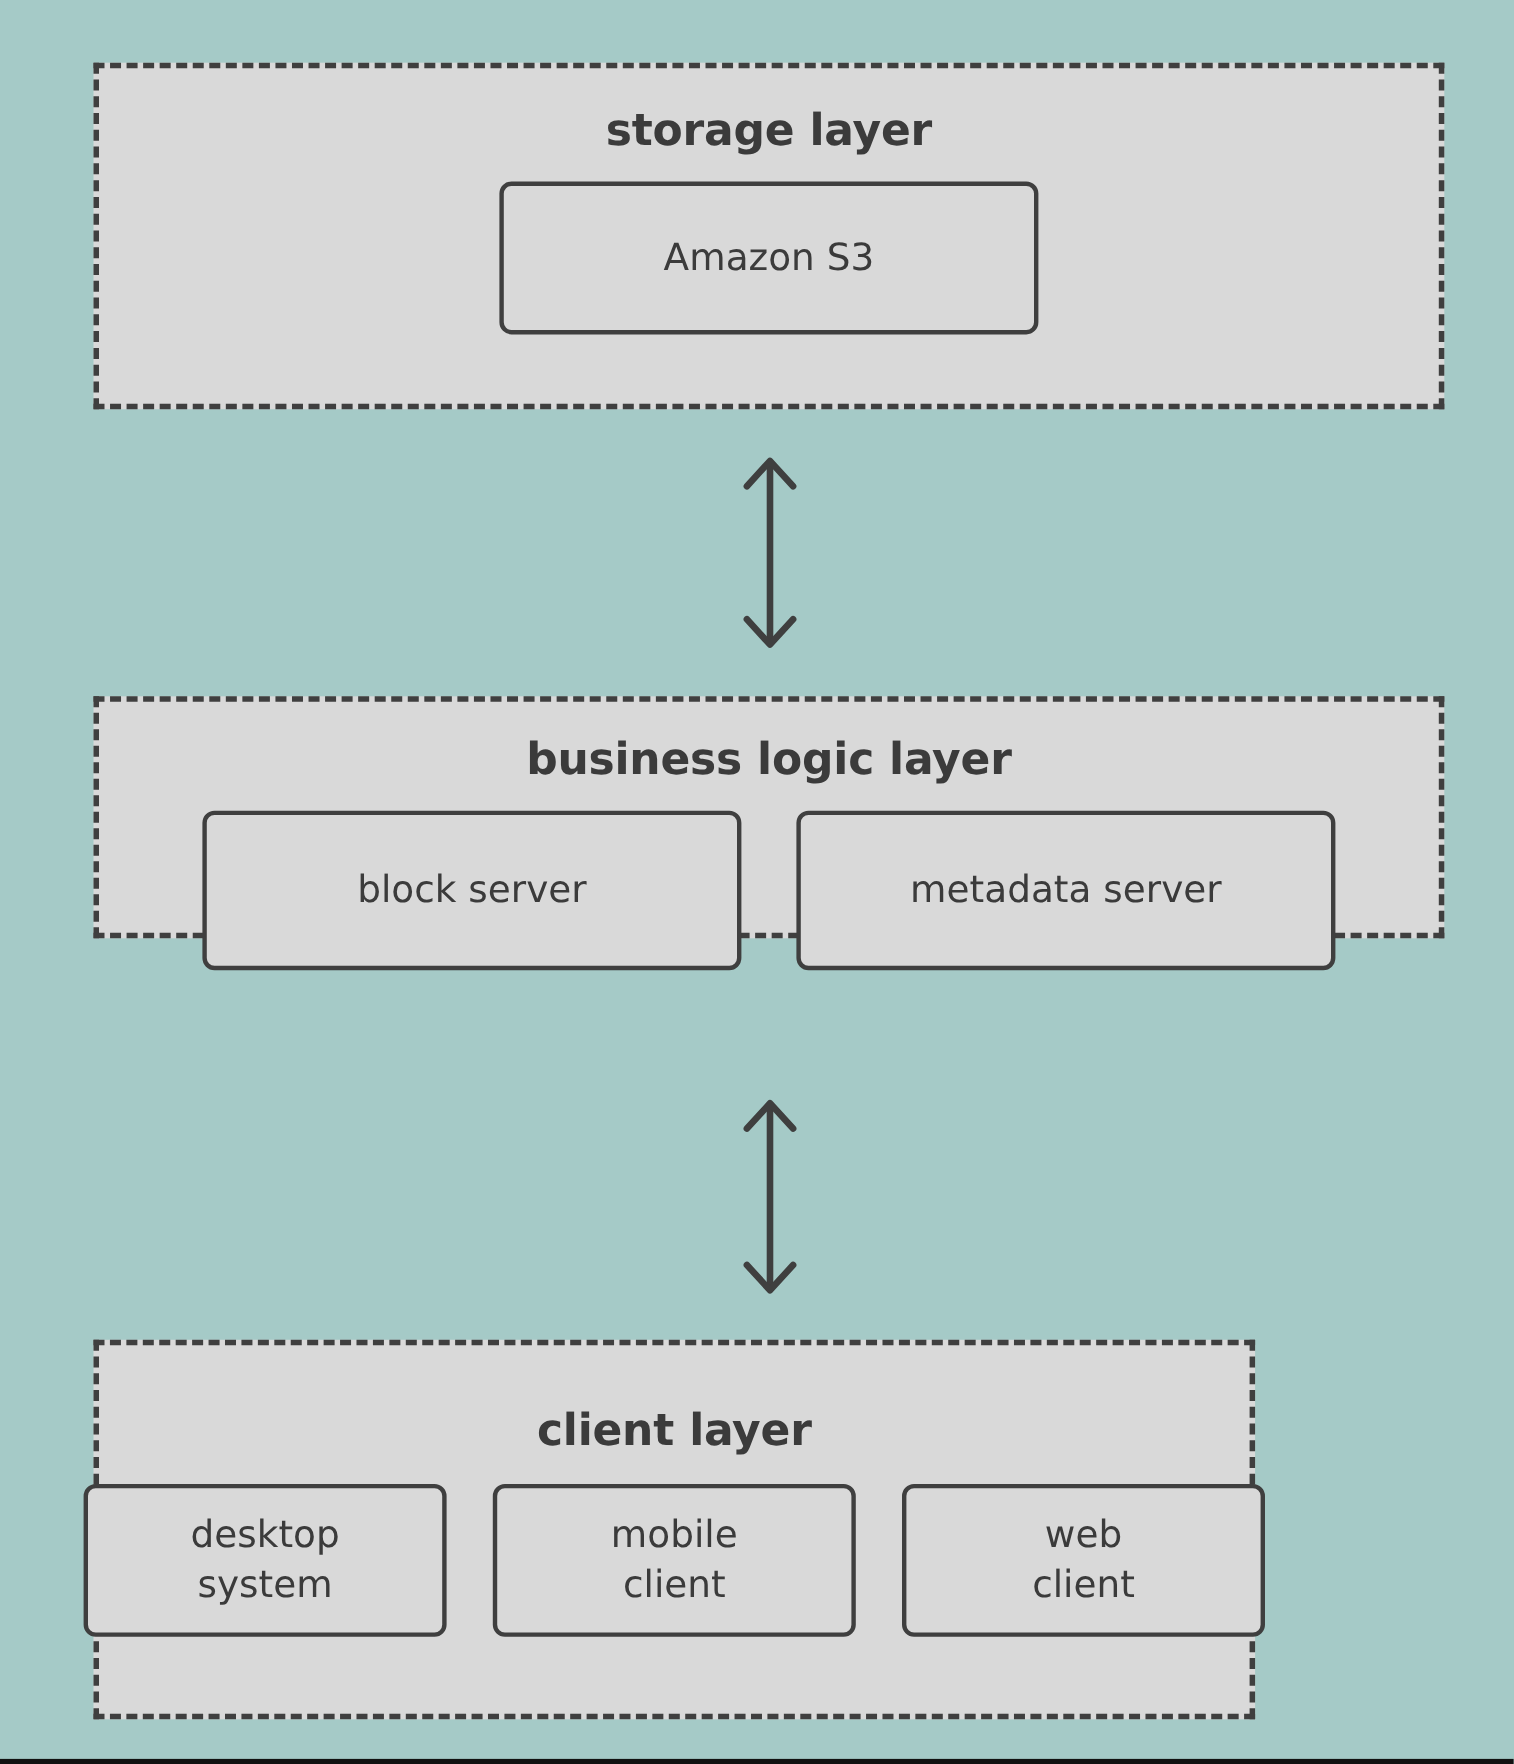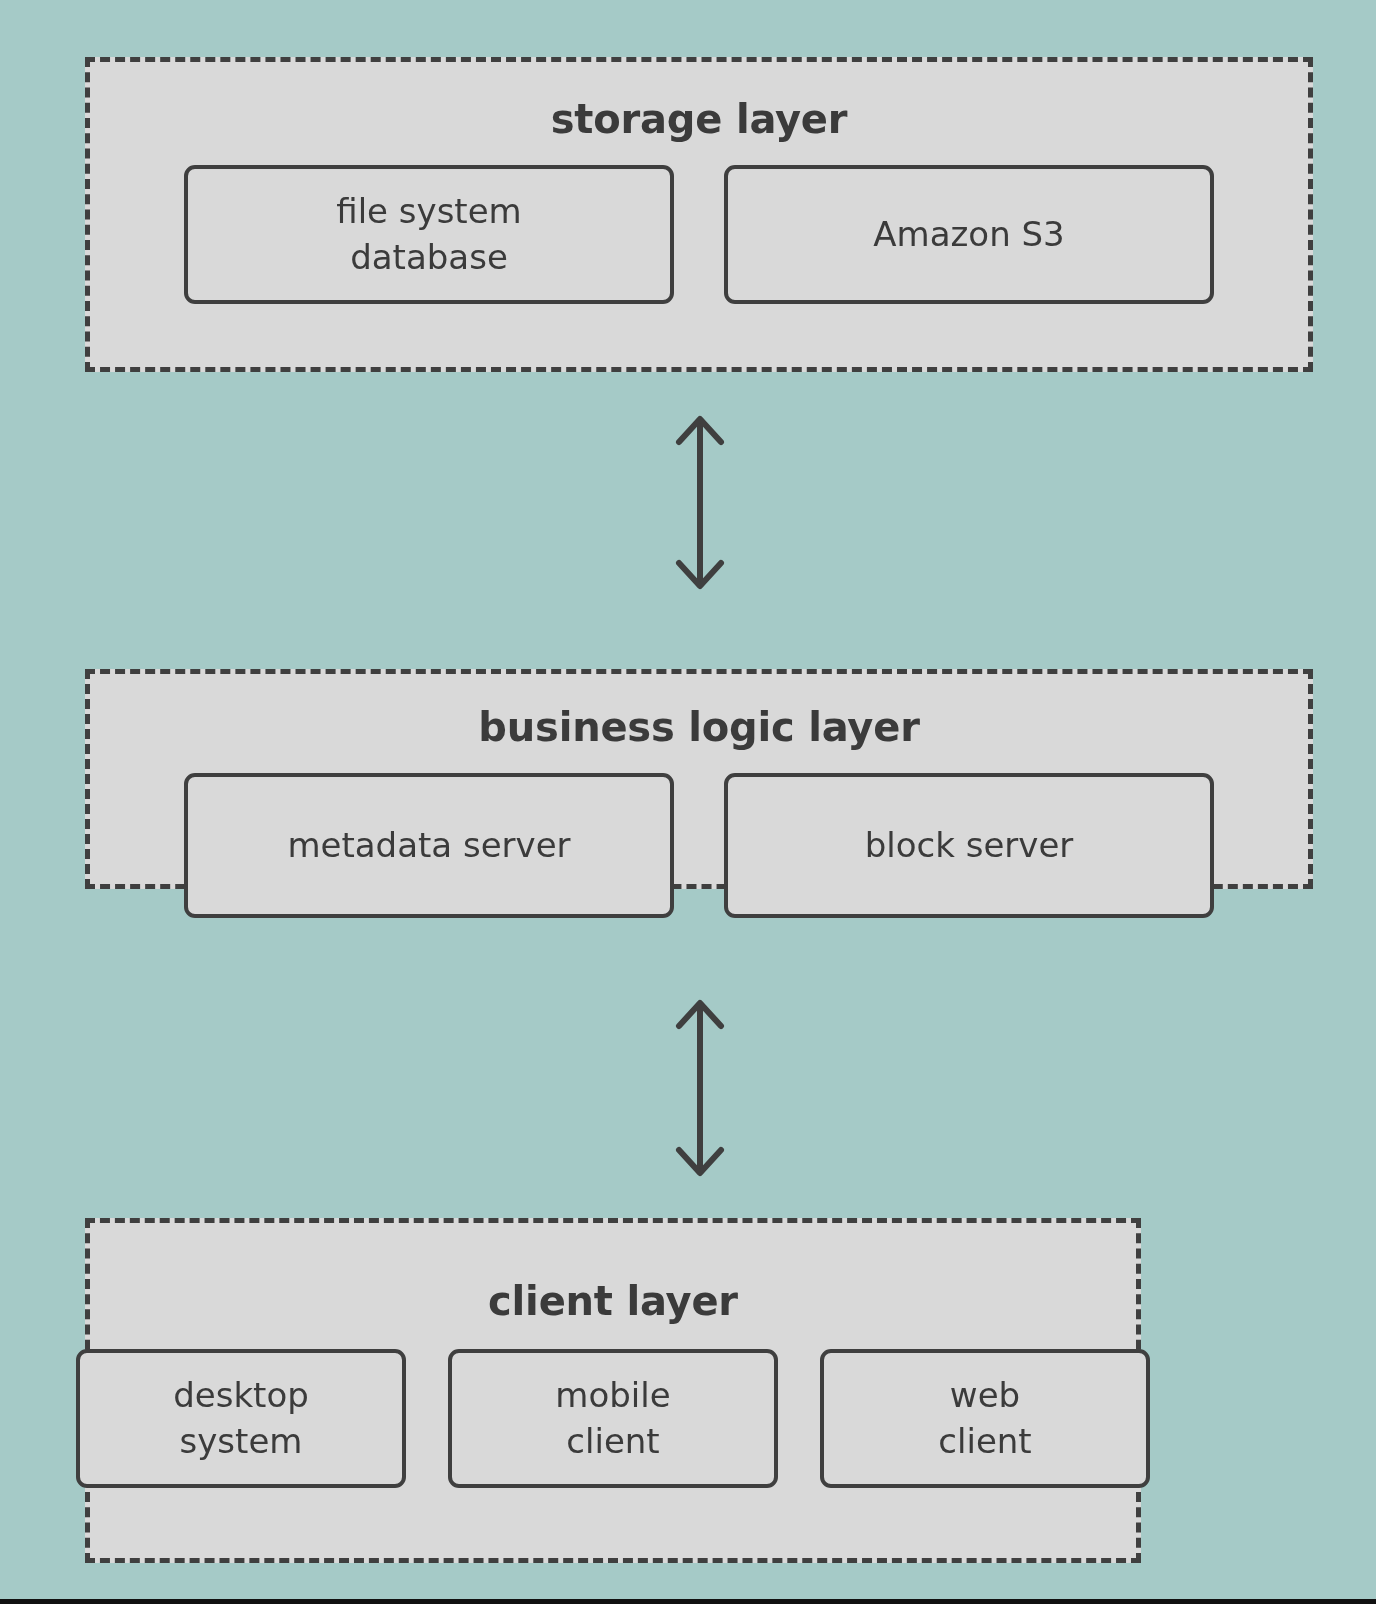--- a/index.html
+++ b/index.html
@@ -83,21 +83,21 @@
     margin-top: 26px;
     gap: 50px;
   }
   #layer-storage .node {
     width: 490px;
     height: 139px;
   }
 
   #layer-business {
     left: 85px;
-    top: 669px;
+    top: 633px;
     width: 1228px;
     height: 220px;
   }
   #layer-business .layer-title { margin-top: 33px; }
   #layer-business .boxes-row {
     margin-top: 26px;
     gap: 50px;
   }
   #layer-business .node {
     width: 490px;
@@ -147,43 +147,39 @@
 </style>
 </head>
 <body>
 
 <div id="diagram">
 
   <div class="layer" id="layer-storage">
     <div class="layer-title">storage layer</div>
     <div class="boxes-row">
       <div class="node">
-        <span class="node-label">file system
-database</span>
-      </div>
-      <div class="node">
         <span class="node-label">Amazon S3</span>
       </div>
     </div>
   </div>
 
   <svg class="arrow" id="arrow-storage-business" viewBox="0 0 82 177" preserveAspectRatio="none">
     <line x1="41" y1="6" x2="41" y2="171" stroke="#3f3f3f" stroke-width="6" stroke-linecap="butt"></line>
     <polyline points="20,28 41,5 62,28" fill="none" stroke="#3f3f3f" stroke-width="6" stroke-linecap="round" stroke-linejoin="round"></polyline>
     <polyline points="20,149 41,172 62,149" fill="none" stroke="#3f3f3f" stroke-width="6" stroke-linecap="round" stroke-linejoin="round"></polyline>
   </svg>
 
   <div class="layer" id="layer-business">
     <div class="layer-title">business logic layer</div>
     <div class="boxes-row">
       <div class="node">
+        <span class="node-label">block server</span>
+      </div>
+      <div class="node">
         <span class="node-label">metadata server</span>
-      </div>
-      <div class="node">
-        <span class="node-label">block server</span>
       </div>
     </div>
   </div>
 
   <svg class="arrow" id="arrow-business-client" viewBox="0 0 82 180" preserveAspectRatio="none">
     <line x1="41" y1="6" x2="41" y2="174" stroke="#3f3f3f" stroke-width="6" stroke-linecap="butt"></line>
     <polyline points="20,28 41,5 62,28" fill="none" stroke="#3f3f3f" stroke-width="6" stroke-linecap="round" stroke-linejoin="round"></polyline>
     <polyline points="20,152 41,175 62,152" fill="none" stroke="#3f3f3f" stroke-width="6" stroke-linecap="round" stroke-linejoin="round"></polyline>
   </svg>
 

